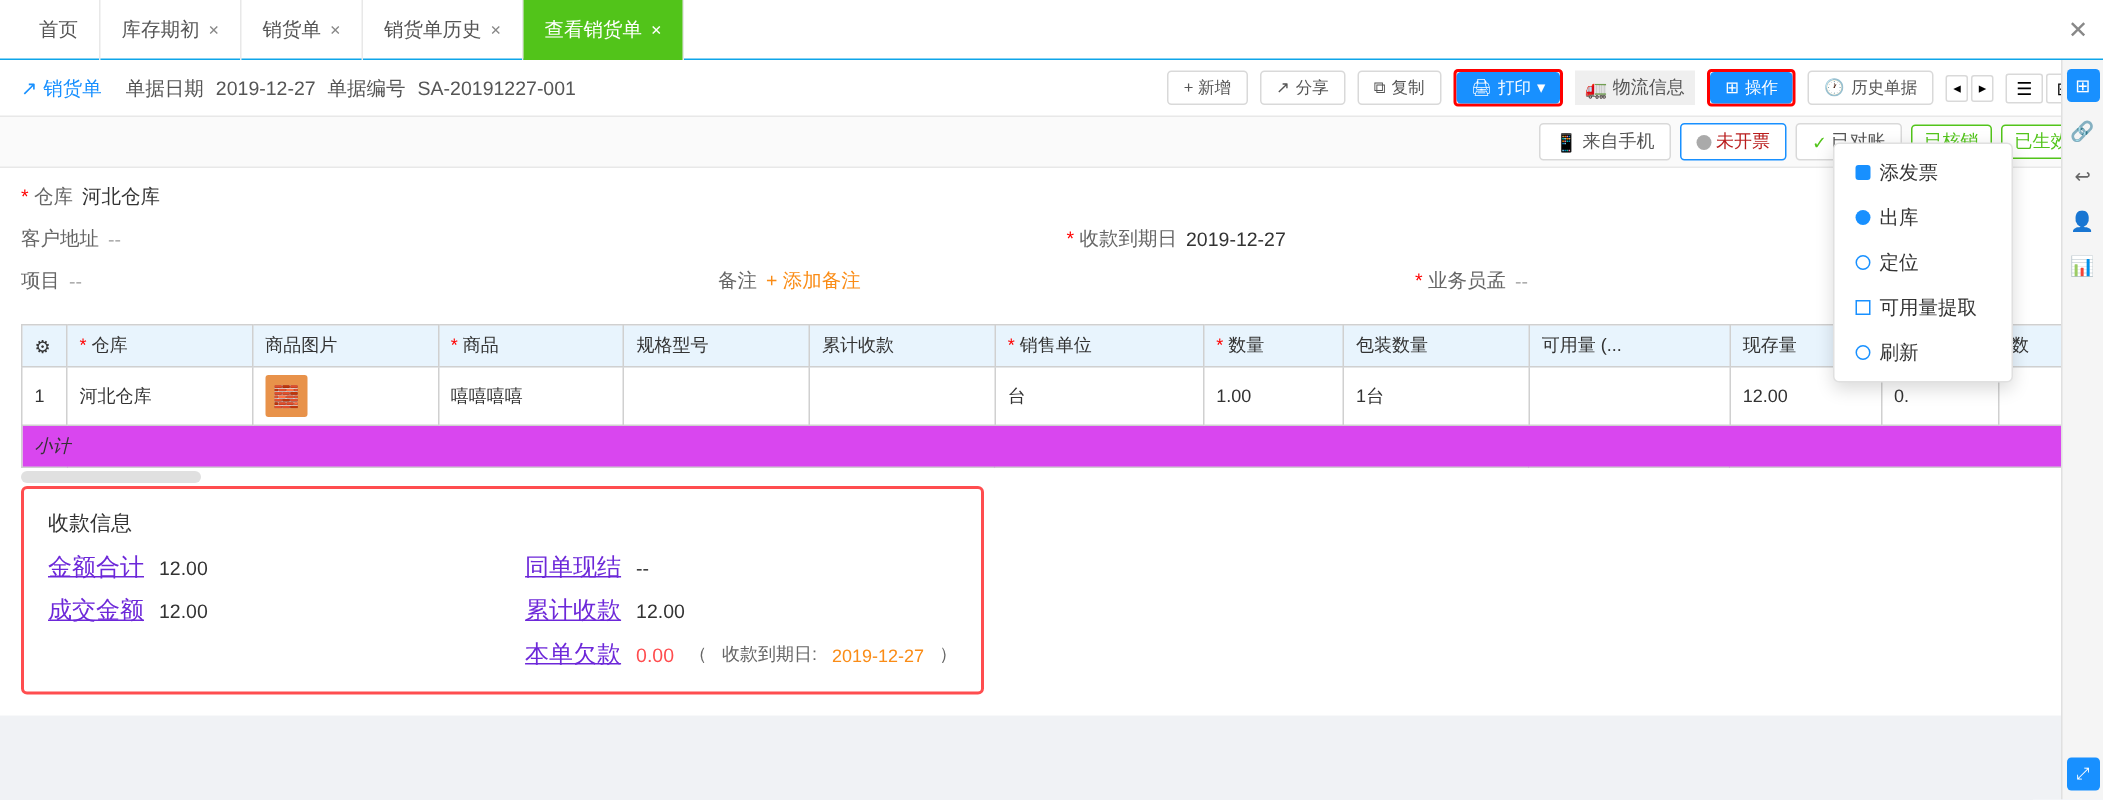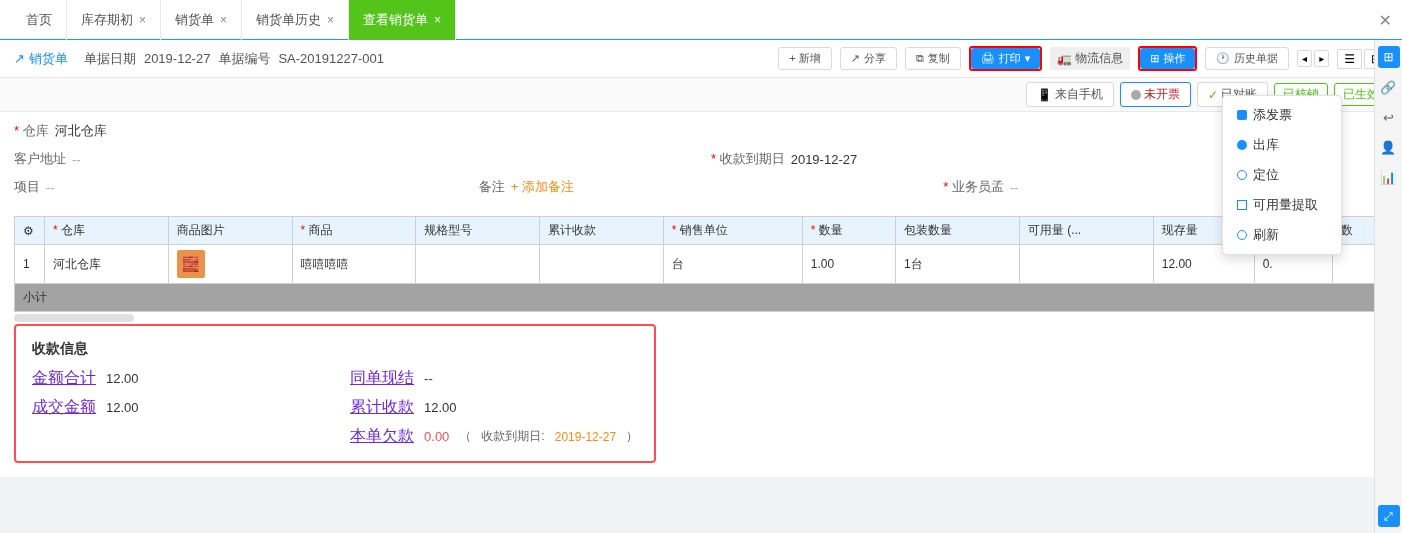--- a/index.html
+++ b/index.html
@@ -116,29 +116,30 @@
       background: #e8f4fd;
     }
     .data-table th {
       border: 1px solid #d0d0d0; padding: 5px 8px; text-align: left;
       font-weight: normal; color: #333; white-space: nowrap;
     }
     .data-table td {
       border: 1px solid #d0d0d0; padding: 5px 8px; background: #fff;
     }
     .data-table tr.subtotal td {
-      background: #a3a3a3;
+      background: #d946ef;
+      font-style: italic;
     }
     .product-img {
       width: 28px; height: 28px; background: #e8924a; border-radius: 2px;
       display: flex; align-items: center; justify-content: center;
     }
     .required-col::before { content: '* '; color: red; }
     .summary-title {
-      font-weight: bold; margin-bottom: 10px; font-size: 14px;
+      font-weight: normal; margin-bottom: 10px; font-size: 14px;
     }
     .summary-grid {
       display: grid; grid-template-columns: 1fr 1fr; gap: 8px 30px;
     }
     .summary-row {
       display: flex; align-items: center; gap: 10px;
     }
     .summary-label { color: #6d28d9; font-size: 16px; white-space: nowrap; text-decoration: underline; }
     .summary-value { color: #333; font-size: 13px; }
     .summary-value-red { color: #ff4d4f; font-size: 13px; }

